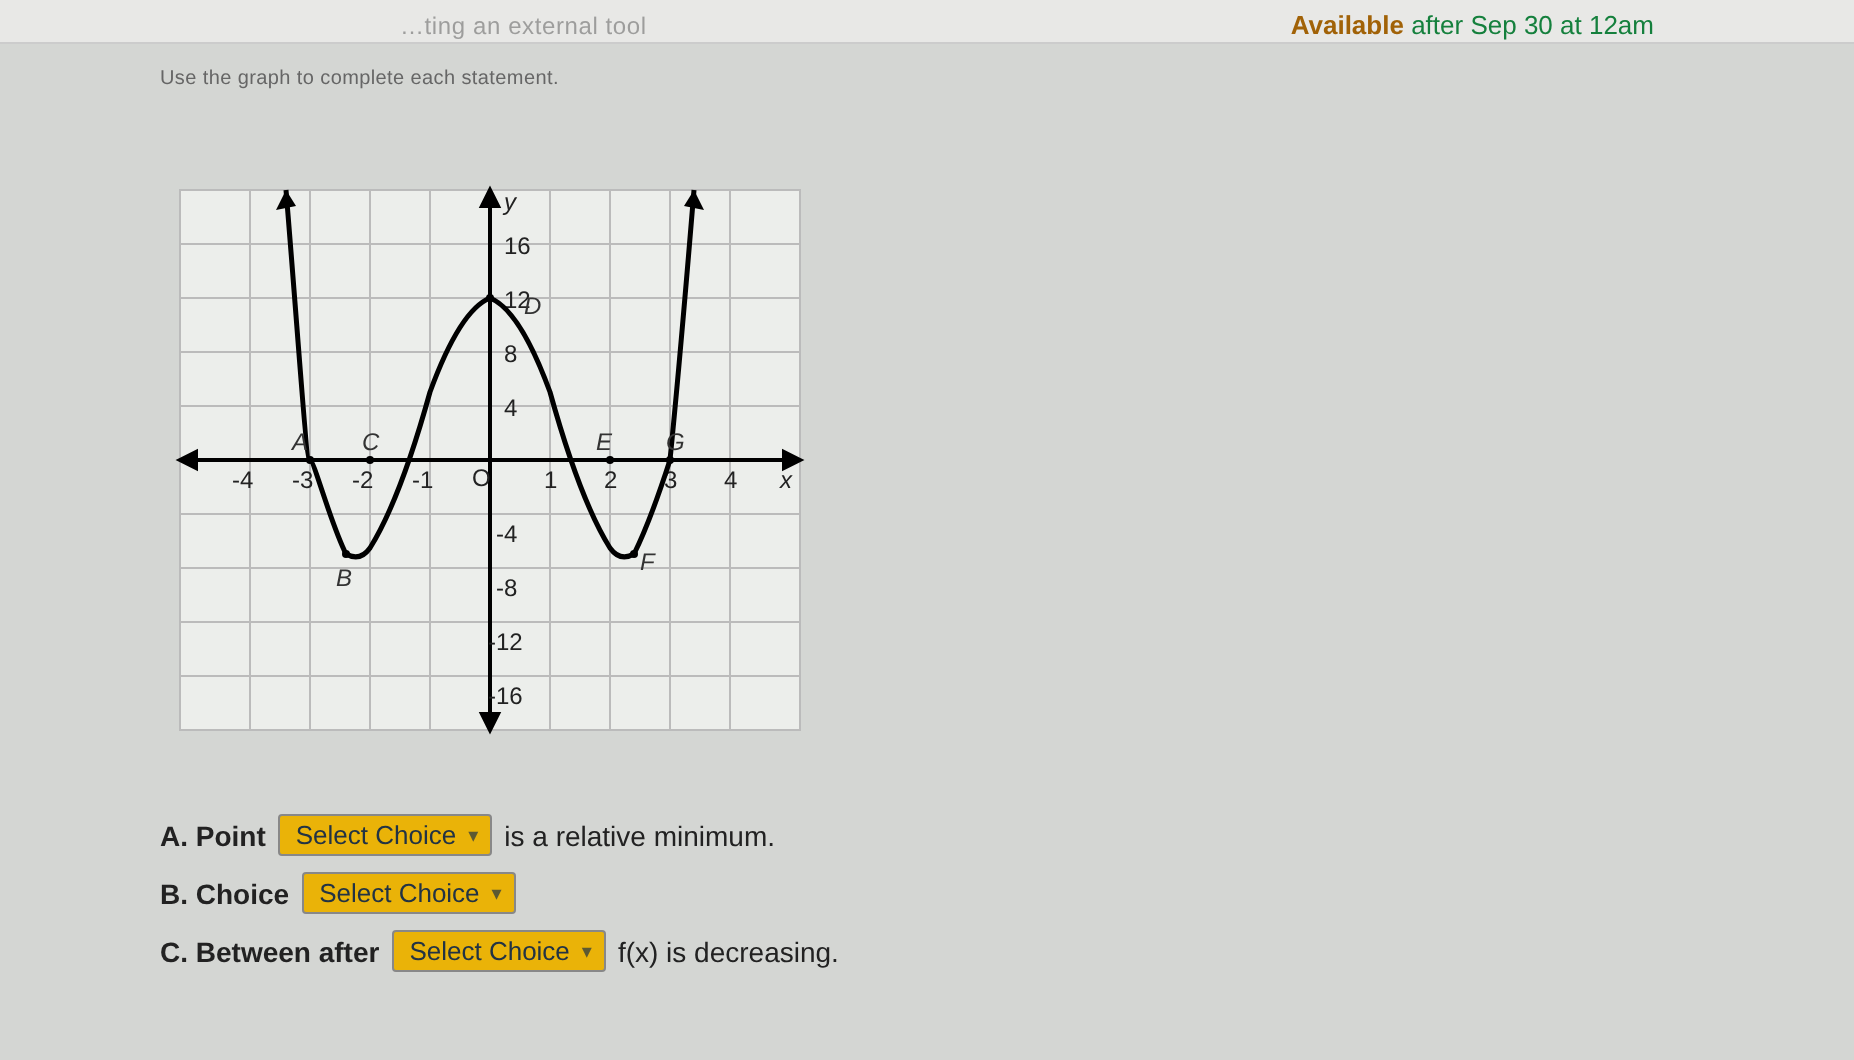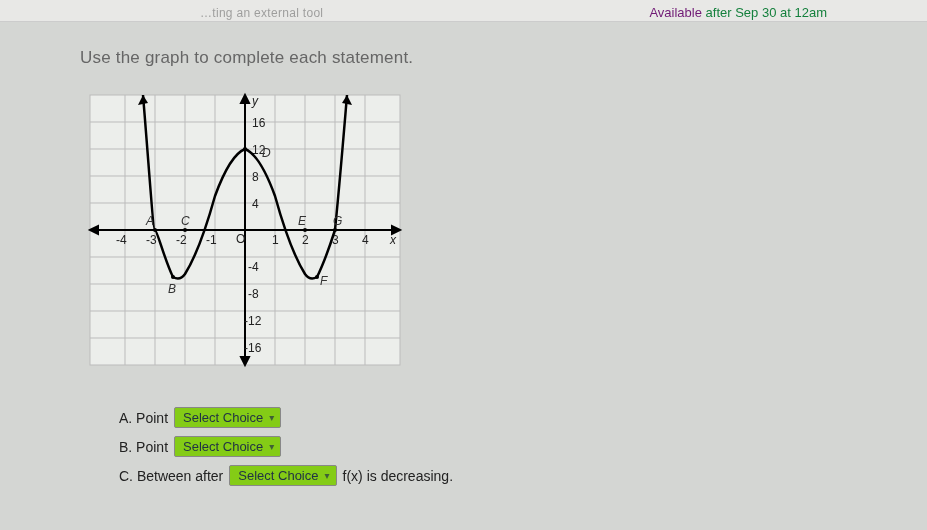--- a/index.html
+++ b/index.html
@@ -18,47 +18,47 @@
       border-bottom: 1px solid #ccc;
       font-size: 12px;
       color: #555;
       display: flex;
       justify-content: space-between;
       align-items: center;
       padding: 4px 100px 0 200px;
     }
     .top-left { letter-spacing: 0.3px; opacity: 0.5; }
     .top-right { font-size: 13px; }
-    .top-right .avail { color: #701a75; font-weight: 400; }
+    .top-right .avail { color: #a16207; font-weight: 700; }
     .top-right .rest { color: #15803d; }
     .prompt-line {
-      margin: 26px 0 0 80px;
-      font-size: 17px;
+      margin: 12px 0 0 80px;
+      font-size: 10px;
       color: #666;
       letter-spacing: 0.2px;
     }
     .graph-area {
       position: absolute;
       left: 80px;
       top: 85px;
       width: 330px;
       height: 290px;
     }
     svg.graph { width: 100%; height: 100%; }
     .statements {
       position: absolute;
       left: 80px;
       top: 407px;
       font-size: 14px;
       color: #222;
     }
     .stmt-row { display: flex; align-items: center; gap: 6px; margin-bottom: 8px; }
-    .stmt-label { font-weight: 400; margin-left: 39px; }
+    .stmt-label { font-weight: 700; }
     .select-btn {
-      background: #84cc16;
+      background: #eab308;
       border: 1px solid #888;
       border-radius: 2px;
       padding: 2px 6px 2px 8px;
       font-size: 13px;
       color: #234;
       display: inline-flex;
       align-items: center;
       gap: 6px;
       cursor: pointer;
     }
@@ -175,23 +175,24 @@
   </svg>
 </div>
 
 <div class="statements">
   <div class="stmt-row">
     <span class="stmt-label">A. Point</span>
     <span class="select-btn">
       <span>Select Choice</span>
       <span class="chev">▾</span>
     </span>
+    <span class="stmt-tail">is a relative minimum.</span>
   </div>
   <div class="stmt-row">
-    <span class="stmt-label">B. Point</span>
+    <span class="stmt-label">B. Choice</span>
     <span class="select-btn">
       <span>Select Choice</span>
       <span class="chev">▾</span>
     </span>
   </div>
   <div class="stmt-row">
     <span class="stmt-label">C. Between after</span>
     <span class="select-btn">
       <span>Select Choice</span>
       <span class="chev">▾</span>

